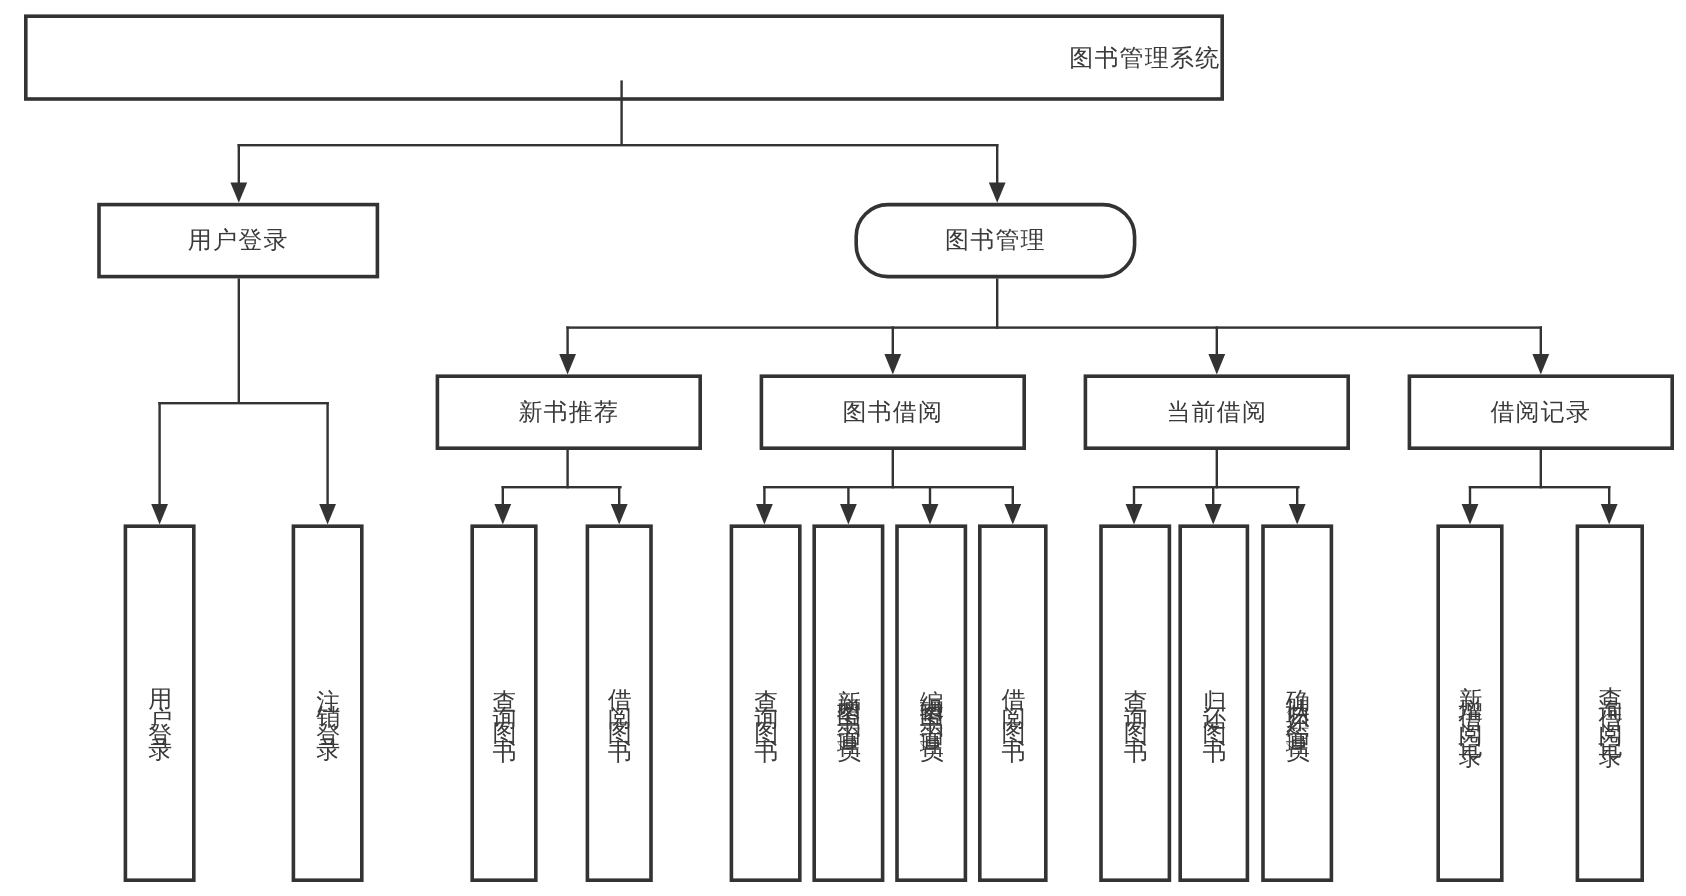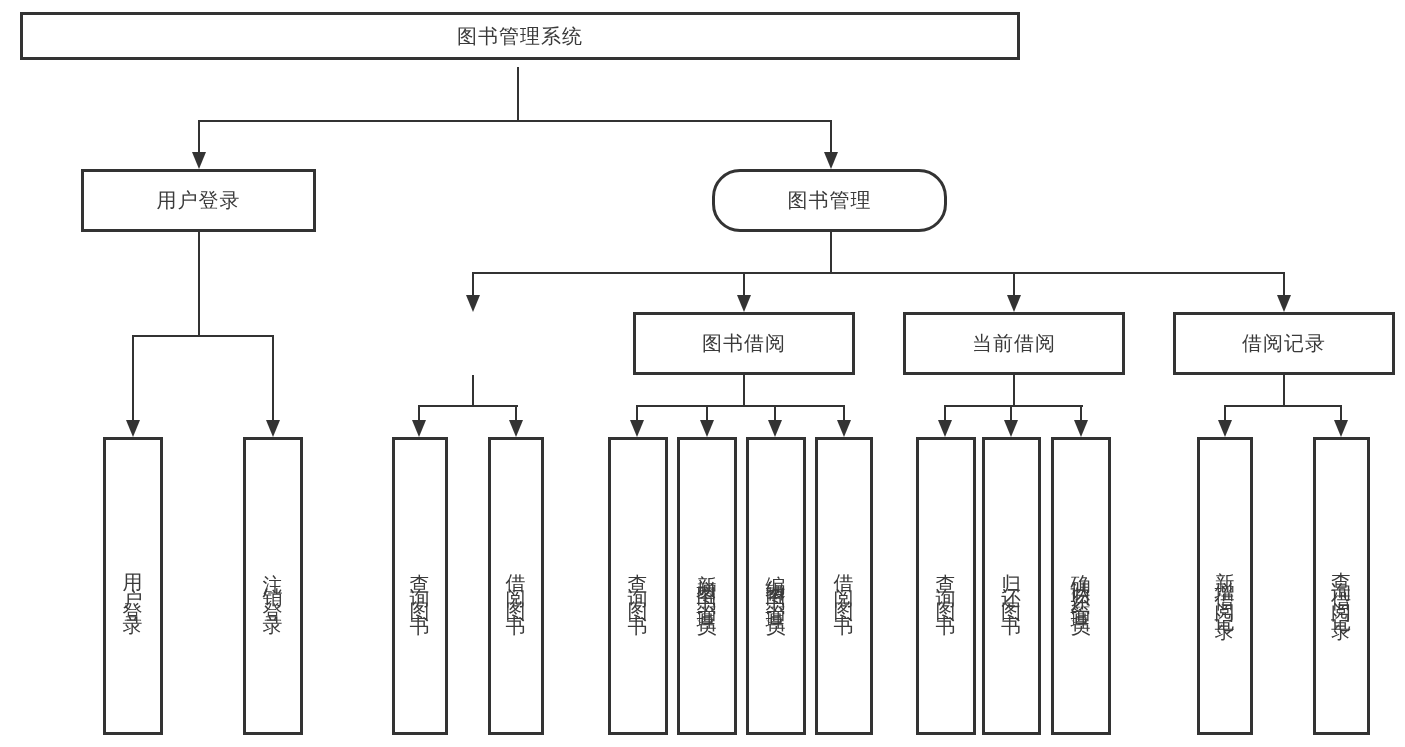--- a/index.html
+++ b/index.html
@@ -53,21 +53,21 @@
     letter-spacing:1px;
     text-shadow:0 0 2px #ffffff;
     white-space:nowrap;
   }
 </style>
 </head>
 <body>
 
 <div id="canvas">
 
-  <div class="box" style="left:20px;top:12px;width:1000px;height:48px;">
+  <div class="box" style="left:20px;top:12px;width:1000px;height:72px;justify-content:flex-end;">
     <span>图书管理系统</span>
   </div>
 
   <div class="vline" style="left:517px;top:67px;height:53px;"></div>
   <div class="hline" style="left:198px;top:120px;width:634px;"></div>
   <div class="vline" style="left:198px;top:120px;height:36px;"></div>
   <div class="arrow" style="left:192px;top:152px;"></div>
   <div class="vline" style="left:830px;top:120px;height:36px;"></div>
   <div class="arrow" style="left:824px;top:152px;"></div>
 
@@ -89,20 +89,23 @@
   <div class="hline" style="left:472px;top:272px;width:813px;"></div>
   <div class="vline" style="left:472px;top:272px;height:26px;"></div>
   <div class="arrow" style="left:466px;top:295px;"></div>
   <div class="vline" style="left:743px;top:272px;height:26px;"></div>
   <div class="arrow" style="left:737px;top:295px;"></div>
   <div class="vline" style="left:1013px;top:272px;height:26px;"></div>
   <div class="arrow" style="left:1007px;top:295px;"></div>
   <div class="vline" style="left:1283px;top:272px;height:26px;"></div>
   <div class="arrow" style="left:1277px;top:295px;"></div>
 
+  <div class="box" style="left:363px;top:312px;width:222px;height:63px;">
+    <span>新书推荐</span>
+  </div>
   <div class="box" style="left:633px;top:312px;width:222px;height:63px;">
     <span>图书借阅</span>
   </div>
   <div class="box" style="left:903px;top:312px;width:222px;height:63px;">
     <span>当前借阅</span>
   </div>
   <div class="box" style="left:1173px;top:312px;width:222px;height:63px;text-align:right;">
     <span>借阅记录</span>
   </div>
 

